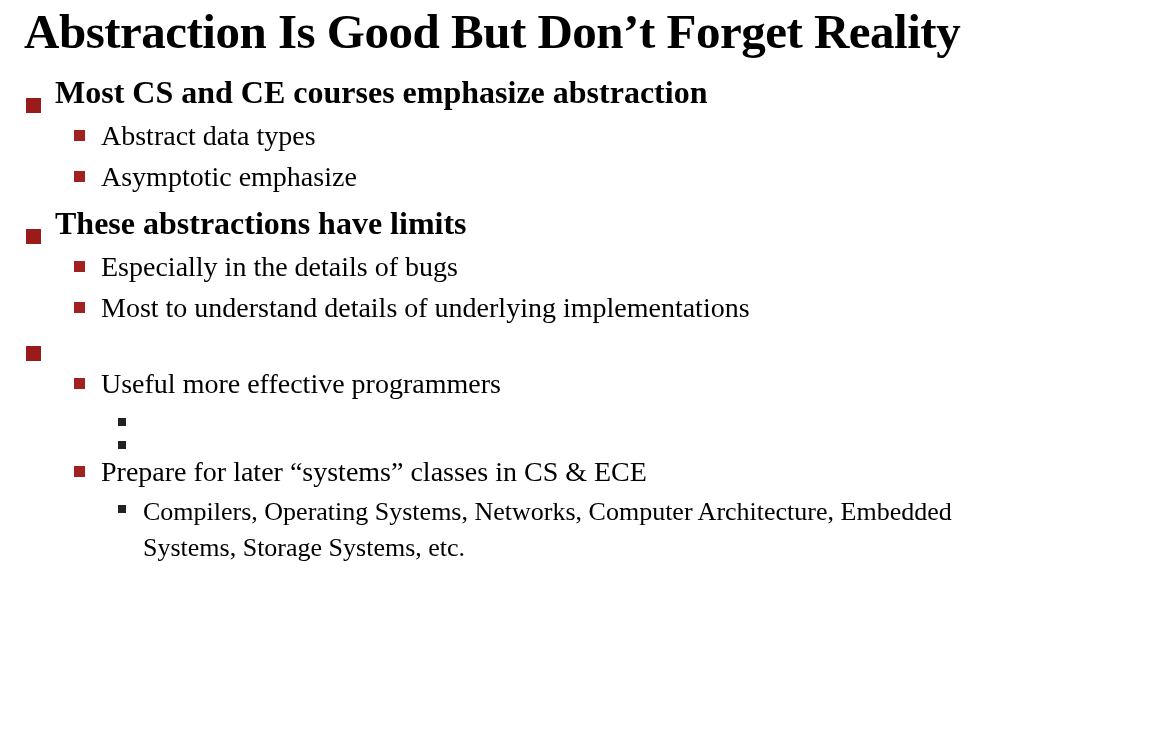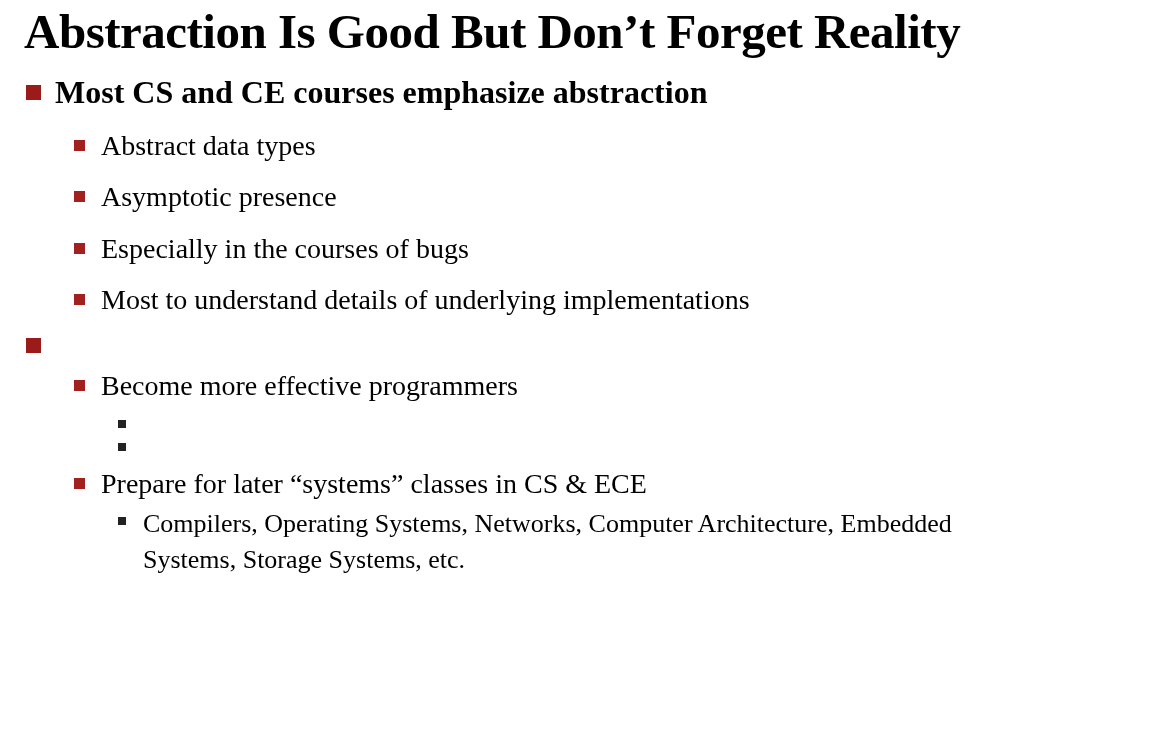--- a/index.html
+++ b/index.html
@@ -33,20 +33,21 @@
   .body {
     padding: 6px 0 0 26px;
   }
   .row {
     display: flex;
     align-items: flex-start;
   }
   
   .l1 {
     margin-top: 7px;
+    align-items: flex-end;
   }
   .l1 .bullet {
     width: 20px;
     min-width: 20px;
     display: flex;
     justify-content: flex-start;
     align-items: center;
     padding-top: 13px;
   }
   .l1 .bullet i {
@@ -58,21 +59,21 @@
   .l1 .text {
     font-family: "Liberation Serif", serif;
     font-weight: bold;
     font-size: 32px;
     color: #000000;
     line-height: 1.28;
     padding-left: 9px;
   }
   
   .l2 {
-    margin-top: 15px;
+    margin-top: 5px;
     padding-left: 48px;
   }
   .l2 .bullet {
     width: 16px;
     min-width: 16px;
     display: flex;
     align-items: center;
     padding-top: 12px;
   }
   .l2 .bullet i {
@@ -145,49 +146,55 @@
       <span class="bullet">
           <i></i>
         </span>
       <span class="text">Abstract data types</span>
     </div>
 
     <div class="row l2">
       <span class="bullet">
           <i></i>
         </span>
-      <span class="text">Asymptotic presence</span>
-    </div>
-
-
-    <div class="row l2">
-      <span class="bullet">
-          <i></i>
-        </span>
-      <span class="text">Especially in the courses of bugs</span>
+      <span class="text">Asymptotic emphasize</span>
+    </div>
+
+    <div class="row l1">
+      <span class="bullet">
+          <i></i>
+        </span>
+      <span class="text">These abstractions have limits</span>
+    </div>
+
+    <div class="row l2">
+      <span class="bullet">
+          <i></i>
+        </span>
+      <span class="text">Especially in the details of bugs</span>
     </div>
 
     <div class="row l2">
       <span class="bullet">
           <i></i>
         </span>
       <span class="text">Most to understand details of underlying implementations</span>
     </div>
 
     <div class="row l1">
       <span class="bullet">
           <i></i>
         </span>
     </div>
 
     <div class="row l2">
       <span class="bullet">
           <i></i>
         </span>
-      <span class="text">Become more effective programmers</span>
+      <span class="text">Useful more effective programmers</span>
     </div>
 
     <div class="row l3">
       <span class="bullet">
           <i></i>
         </span>
     </div>
 
     <div class="row l3">
       <span class="bullet">

